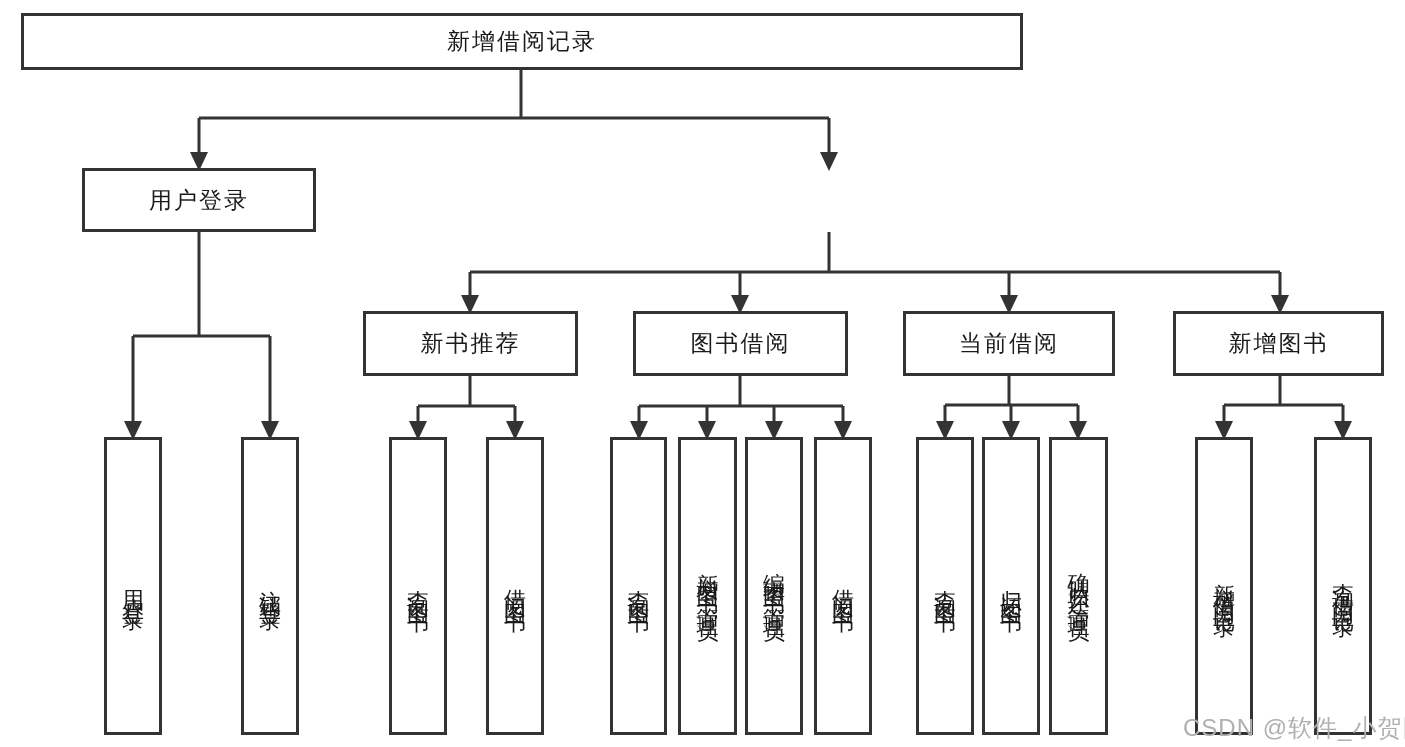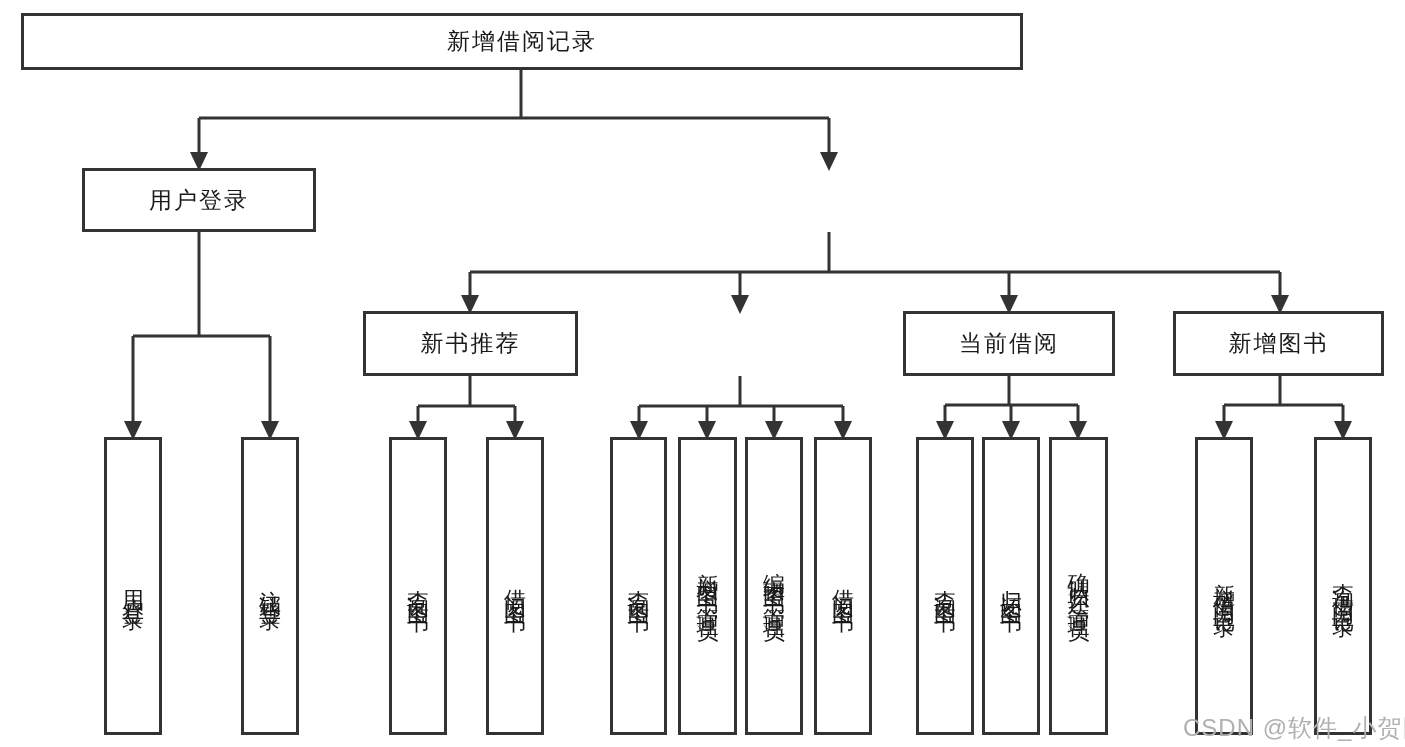--- a/index.html
+++ b/index.html
@@ -103,20 +103,23 @@
     <span>新增借阅记录</span>
   </div>
 
   <div class="node hbox" style="left:82px;top:168px;width:234px;height:64px;">
     <span>用户登录</span>
   </div>
 
   <div class="node hbox" style="left:363px;top:311px;width:215px;height:65px;text-align:right;">
     <span>新书推荐</span>
   </div>
+  <div class="node hbox" style="left:633px;top:311px;width:215px;height:65px;">
+    <span>图书借阅</span>
+  </div>
   <div class="node hbox" style="left:903px;top:311px;width:212px;height:65px;">
     <span>当前借阅</span>
   </div>
   <div class="node hbox" style="left:1173px;top:311px;width:211px;height:65px;">
     <span>新增图书</span>
   </div>
 
   <div class="node vbox" style="left:104px;top:437px;width:58px;height:298px;">
     <span>用户登录</span>
   </div>

